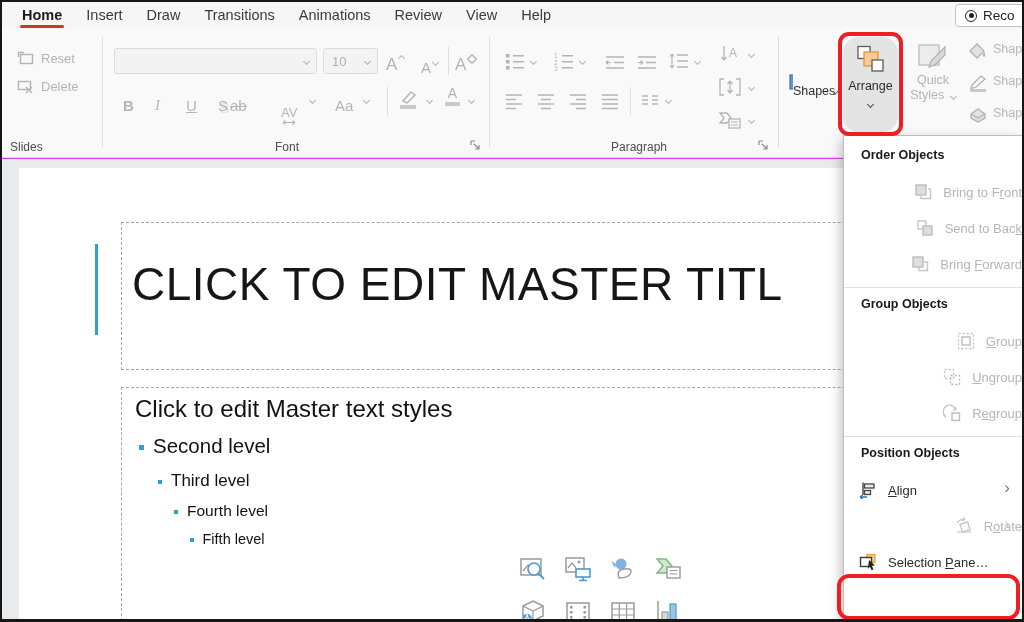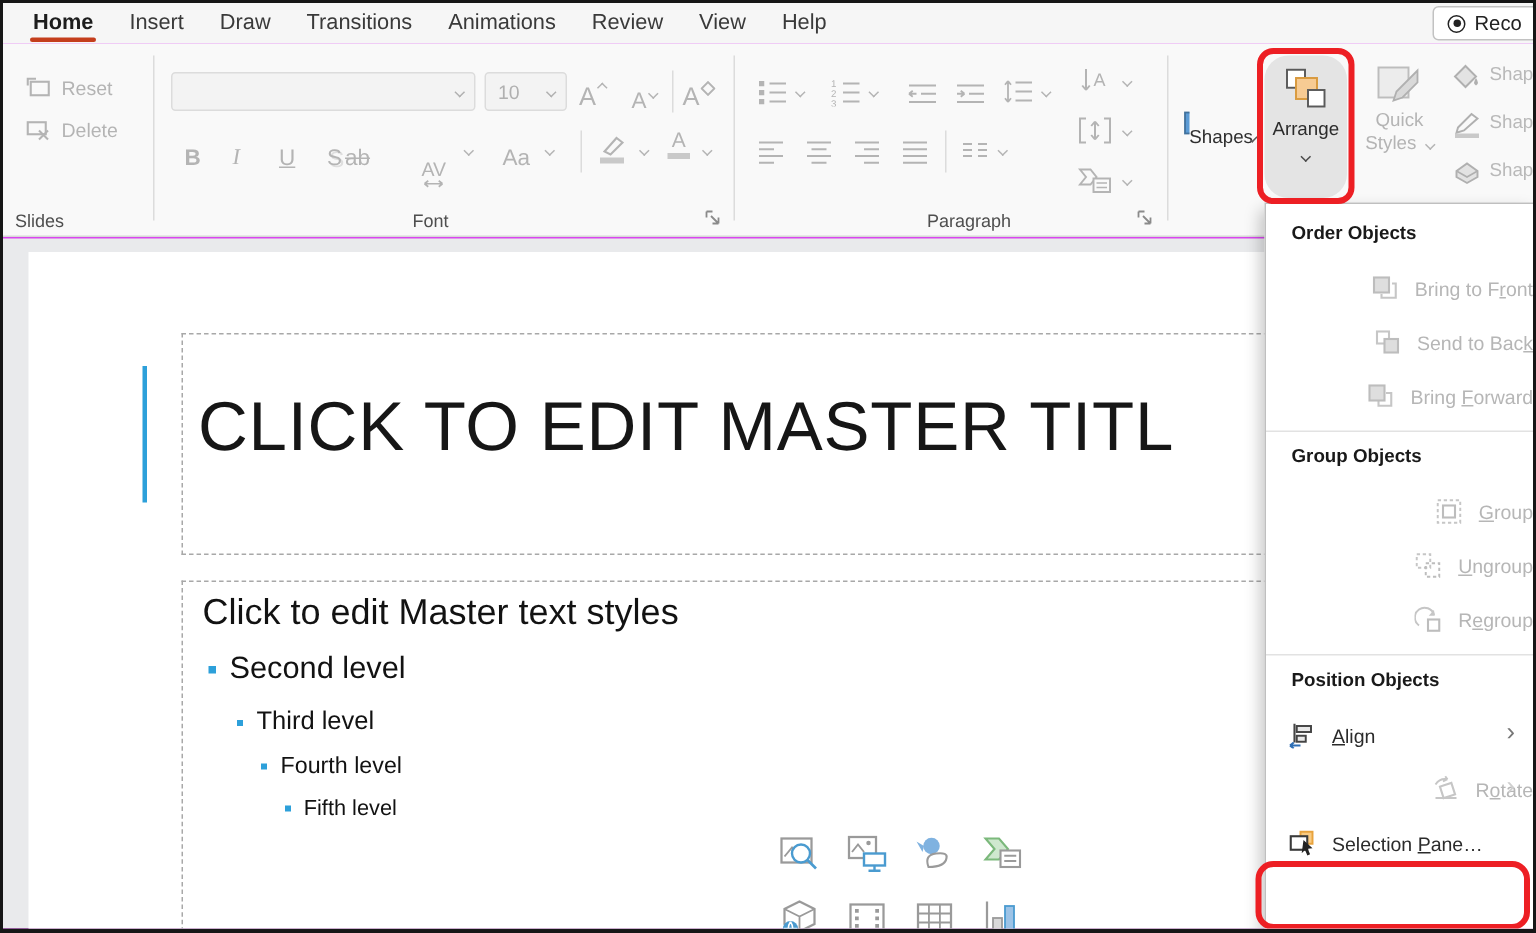--- a/index.html
+++ b/index.html
@@ -243,21 +243,21 @@
       <path d="M6 3 H2 V19 H6 M18 3 H22 V19 H18" stroke="#b4b4b4" stroke-width="1.3" fill="none"></path>
       <path d="M12 5 V17 M12 5 L9.5 8 M12 5 L14.5 8 M12 17 L9.5 14 M12 17 L14.5 14" stroke="#b4b4b4" stroke-width="1.3" fill="none"></path>
     </svg>
     <span class="cv cv-abs gray" style="left:747px; top:56px;"></span>
     <svg style="position:absolute; left:716px; top:80px;" width="24" height="22">
       <path d="M2 4 L9 4 L13 9 L9 14 L2 14 L6 9 Z" fill="none" stroke="#b4b4b4" stroke-width="1.3"></path>
       <rect x="11" y="10" width="11" height="9" fill="#f9f9f9" stroke="#b4b4b4" stroke-width="1.3"></rect>
       <path d="M13 13 H20 M13 16 H20" stroke="#b4b4b4" stroke-width="1"></path>
     </svg>
     <span class="cv cv-abs gray" style="left:747px; top:89px;"></span>
-    <div class="grp-label" style="left:599px; width:90px; text-align:center;">Paragraph</div>
+    <div class="grp-label" style="left:575px; width:90px; text-align:right;">Paragraph</div>
     <svg class="launcher" style="left:756px;" width="11" height="11">
       <path d="M1 1 H5 M1 1 V5 M4 4 L9 9 M9 9 H5 M9 9 V5" stroke="#8a8a8a" stroke-width="1.2" fill="none"></path>
     </svg>
     <div class="vdiv" style="left:776px;"></div>
 
     <div class="shapes-btn">
       <svg width="34" height="32">
         <rect x="3" y="2" width="16" height="14" fill="#5b9bd5" stroke="#41719c" stroke-width="1.2"></rect>
         <circle cx="20" cy="19" r="9.5" fill="#fff" stroke="#5a5a5a" stroke-width="1.3"></circle>
       </svg>

